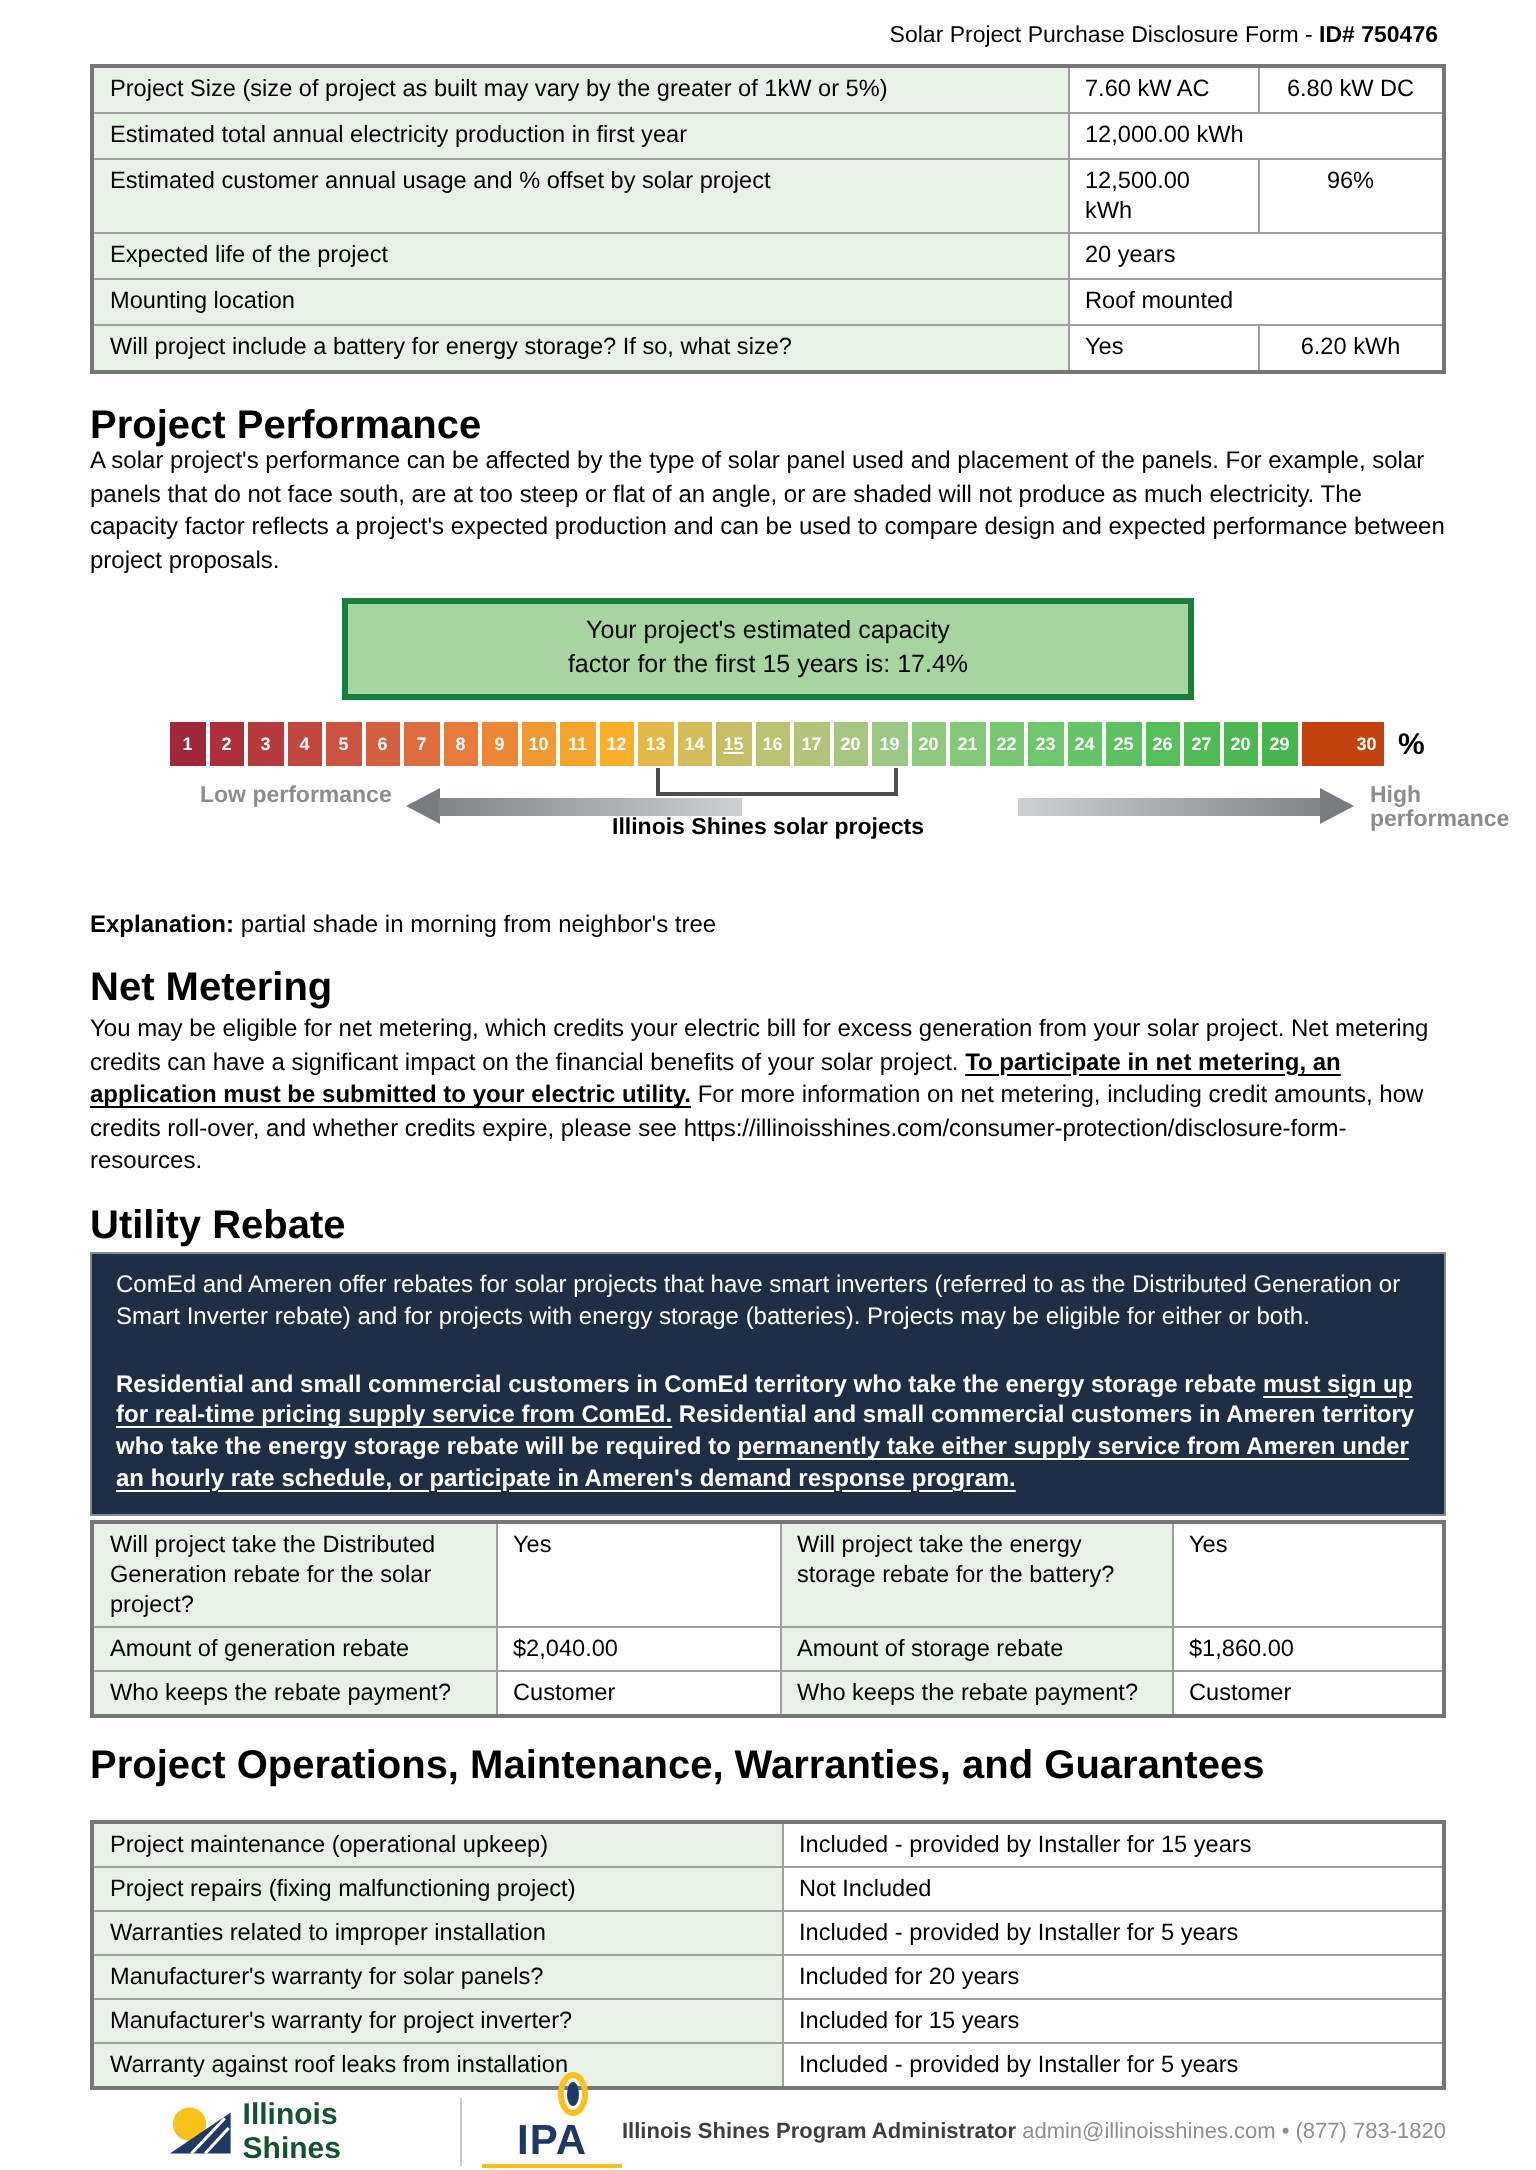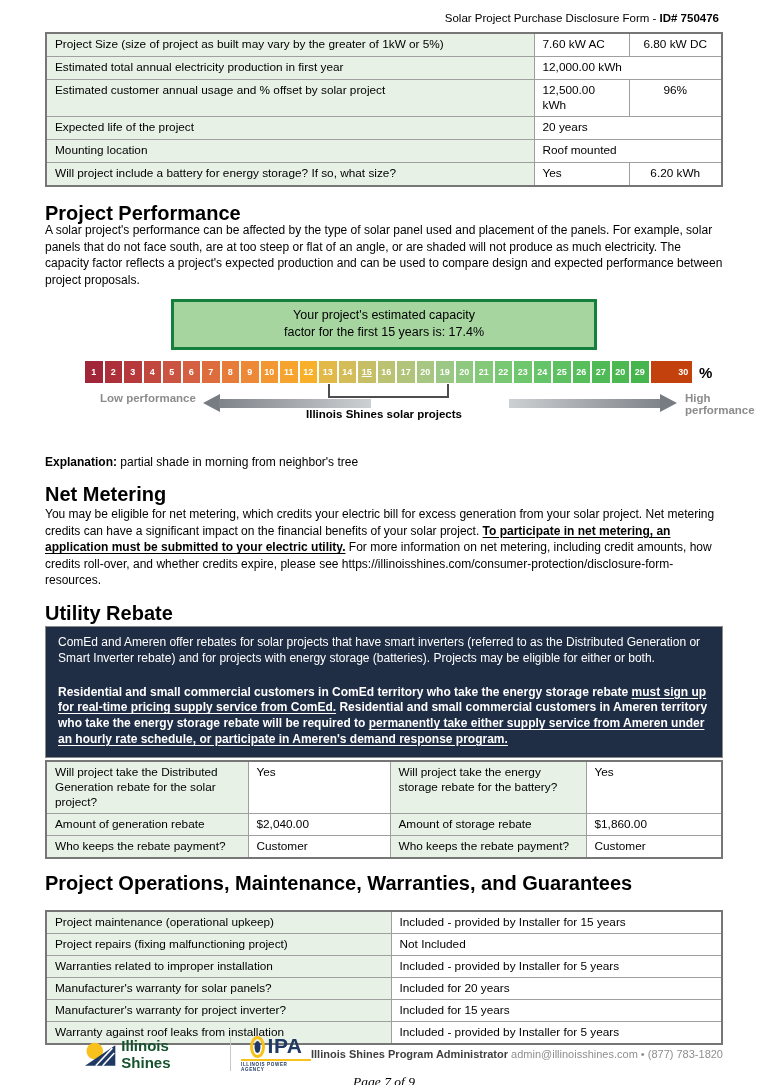--- a/index.html
+++ b/index.html
@@ -69,21 +69,21 @@
   .ops-table{margin-top:18px;}
   .ops-table td{height:15px;}
 
   .footer{position:absolute;left:45px;width:678px;top:1036px;}
   .footer-row{display:flex;align-items:center;}
   .logos{display:flex;align-items:center;gap:10px;margin-left:38px;}
   .ilshines-logo{display:flex;align-items:center;gap:5px;}
   .ilshines-text{color:#14532d;font-weight:bold;font-size:15px;}
   .logo-divider{width:1px;height:34px;background:#C9C9C9;}
   .ipa-logo{display:flex;flex-direction:column;align-items:center;}
-  .ipa-top{display:flex;align-items:flex-start;gap:3px;}
+  .ipa-top{display:flex;align-items:flex-end;gap:3px;flex-direction:column;}
   .ipa-text{color:#1F3864;font-weight:bold;font-size:21px;letter-spacing:.5px;line-height:20px;}
   .ipa-sub{border-top:2px solid #F9C11C;margin-top:1px;padding-top:1px;
            color:#1F3864;font-size:4.6px;font-weight:bold;letter-spacing:.6px;}
   .admin{margin-left:auto;font-size:11px;color:#8F8F8F;white-space:nowrap;}
   .admin b{color:#3F3F3F;font-weight:bold;}
   .page-num{text-align:center;font-family:"Liberation Serif",serif;font-style:italic;
             font-size:13.5px;margin-top:2px;}
 </style>
 </head>
 <body>

